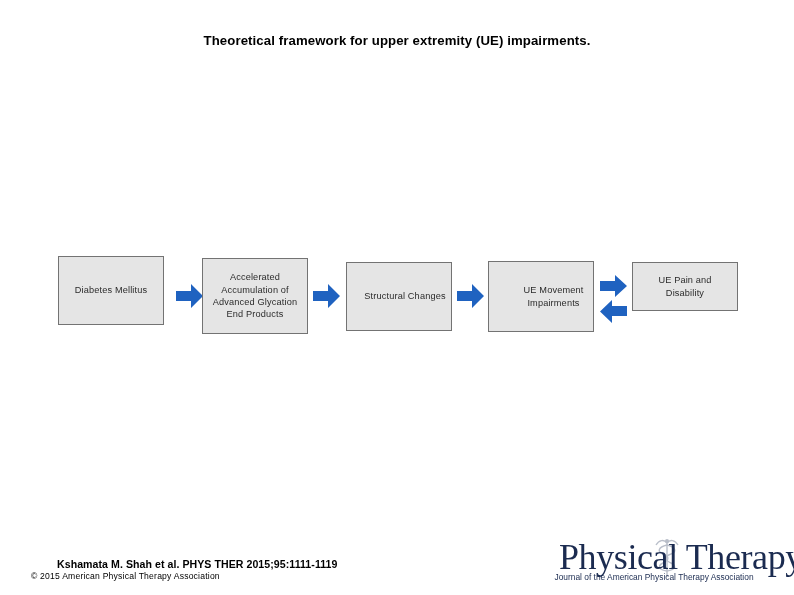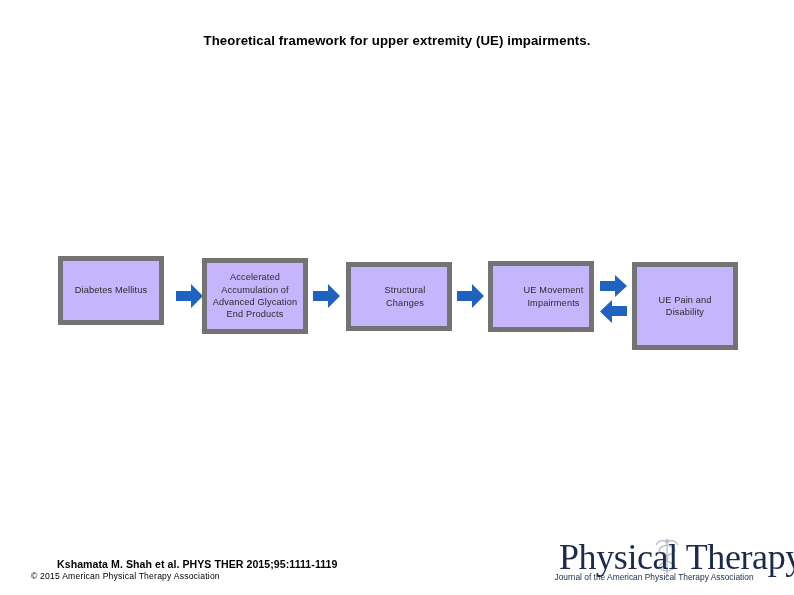--- a/index.html
+++ b/index.html
@@ -36,41 +36,41 @@
     position: absolute;
     left: 0;
     top: 0;
     width: 794px;
     height: 595px;
   }
 
   .flow-box {
     position: absolute;
     box-sizing: border-box;
-    border: 5px solid #737373;
-    background: #c4b5fd;
+    border: 1px solid #737373;
+    background: #e5e5e5;
     display: flex;
     align-items: center;
     justify-content: center;
     text-align: center;
   }
   .flow-box-label {
     font-family: "Liberation Sans", sans-serif;
     font-size: 9.2px;
     line-height: 12.4px;
     color: #2b2b2b;
     letter-spacing: 0.15px;
     padding: 0 4px;
   }
 
   .box-1 { left: 58px;  top: 256px; width: 106px; height: 69px; }
   .box-2 { left: 202px; top: 258px; width: 106px; height: 76px; }
   .box-3 { left: 346px; top: 262px; width: 106px; height: 69px; padding-left: 12px; }
   .box-4 { left: 488px; top: 261px; width: 106px; height: 71px; padding-left: 25px; }
-  .box-5 { left: 632px; top: 262px; width: 106px; height: 88px; text-align: center; }
+  .box-5 { left: 632px; top: 262px; width: 106px; height: 49px; text-align: center; }
 
   
   .flow-arrow {
     position: absolute;
     display: block;
   }
   .arrow-1 { left: 176px; top: 283px; width: 28px; height: 26px; }
   .arrow-2 { left: 313px; top: 283px; width: 28px; height: 26px; }
   .arrow-3 { left: 457px; top: 283px; width: 28px; height: 26px; }
   .arrow-4-right { left: 600px; top: 274px; width: 28px; height: 24px; }

